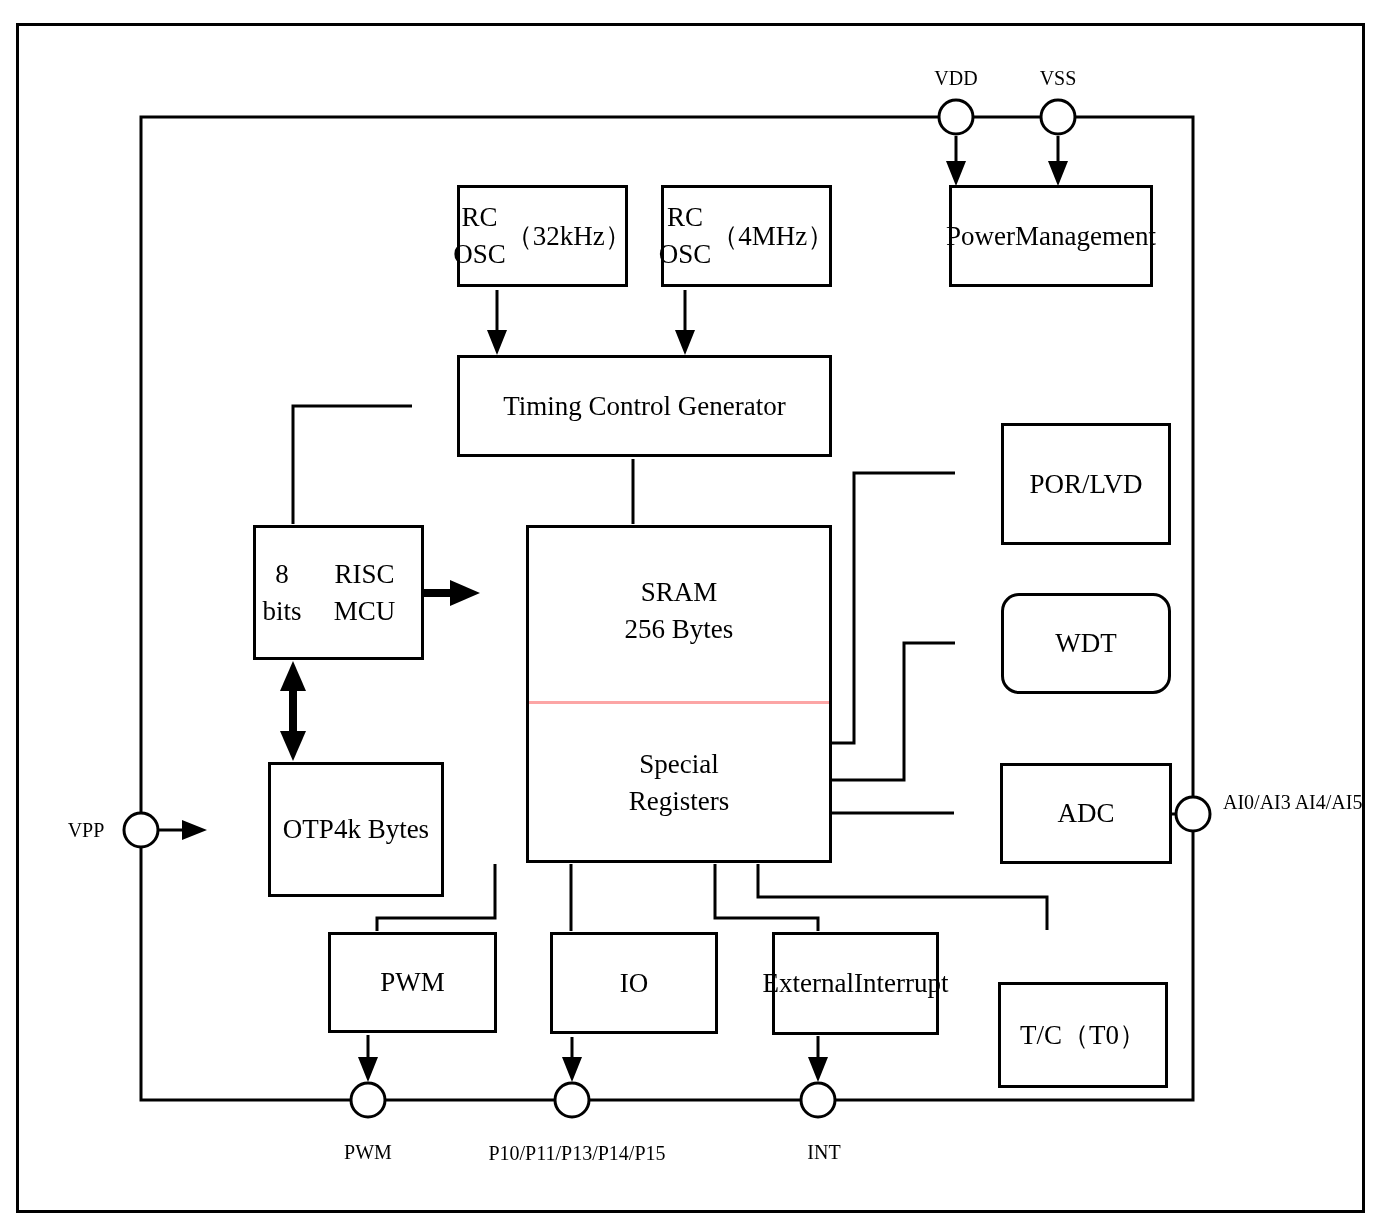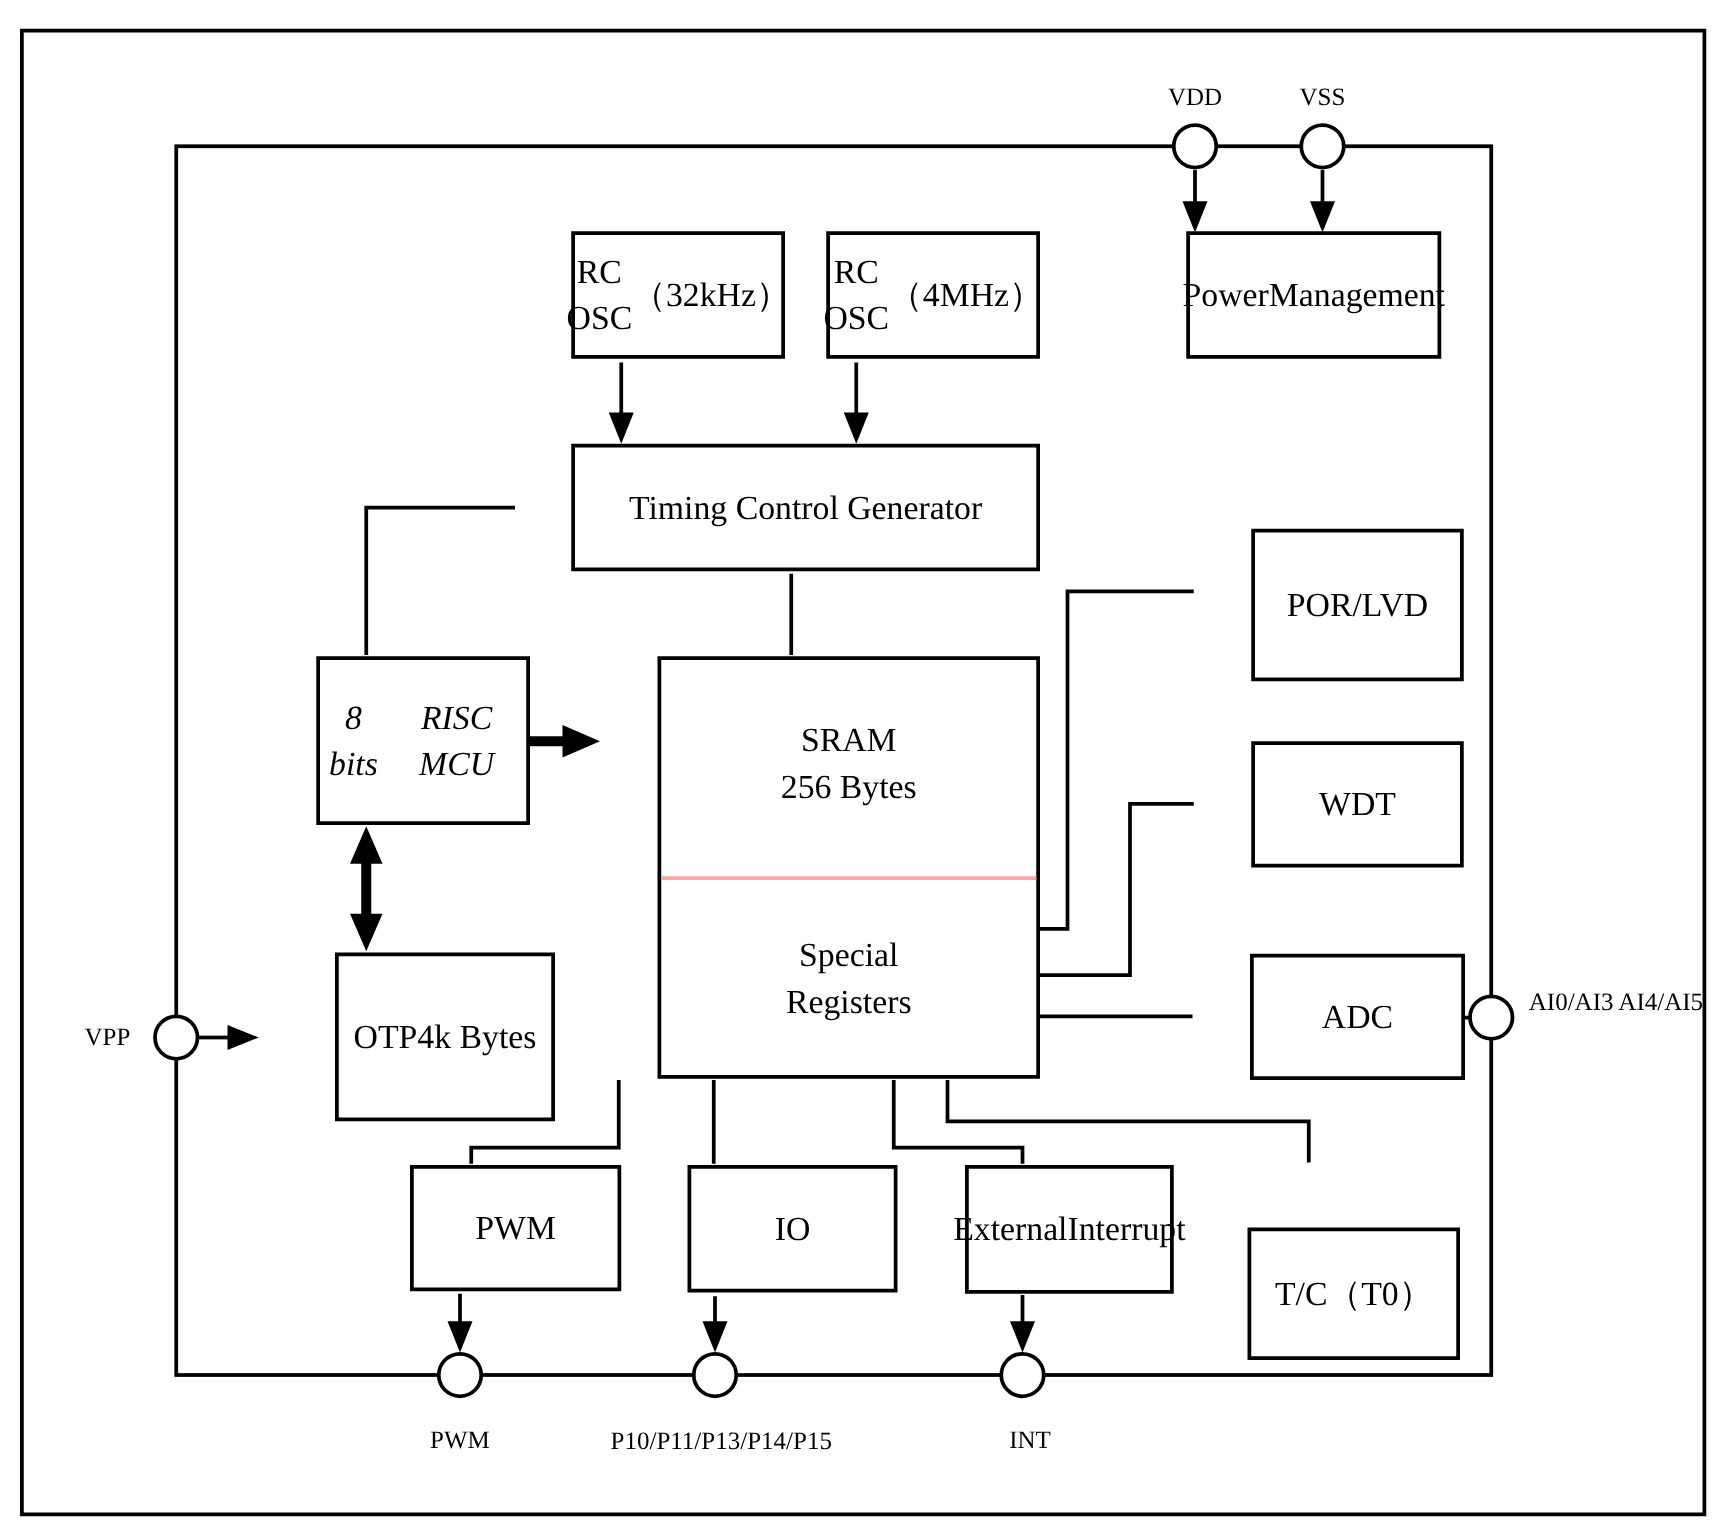--- a/index.html
+++ b/index.html
@@ -156,37 +156,37 @@
 
   <div class="block" style="left:904px; top:185px; width:204px; height:102px;">
     <span class="bline">Power</span>
     <span class="bline">Management</span>
   </div>
 
   <div class="block" style="left:956px; top:423px; width:170px; height:122px;">
     <span class="bline">POR/LVD</span>
   </div>
 
-  <div class="block" style="left:208px; top:525px; width:171px; height:135px;font-style:italic;">
+  <div class="block" style="left:208px; top:525px; width:171px; height:135px;">
     <span class="bline">8 bits</span>
     <span class="bline">RISC MCU</span>
   </div>
 
   <div class="block" style="left:481px; top:525px; width:306px; height:338px; padding:0;">
     <div class="split-section split-top">
       <span class="bline">SRAM</span>
       <span class="bline">256 Bytes</span>
     </div>
     <div class="split-section split-bottom">
       <span class="bline">Special</span>
       <span class="bline">Registers</span>
     </div>
   </div>
 
-  <div class="block" style="left:956px; top:593px; width:170px; height:101px;">
+  <div class="block" style="left:956px; top:593px; width:170px; height:101px;border-radius:18px;">
     <span class="bline">WDT</span>
   </div>
 
   <div class="block" style="left:223px; top:762px; width:176px; height:135px;">
     <span class="bline">OTP</span>
     <span class="bline">4k Bytes</span>
   </div>
 
   <div class="block" style="left:955px; top:763px; width:172px; height:101px;">
     <span class="bline">ADC</span>

